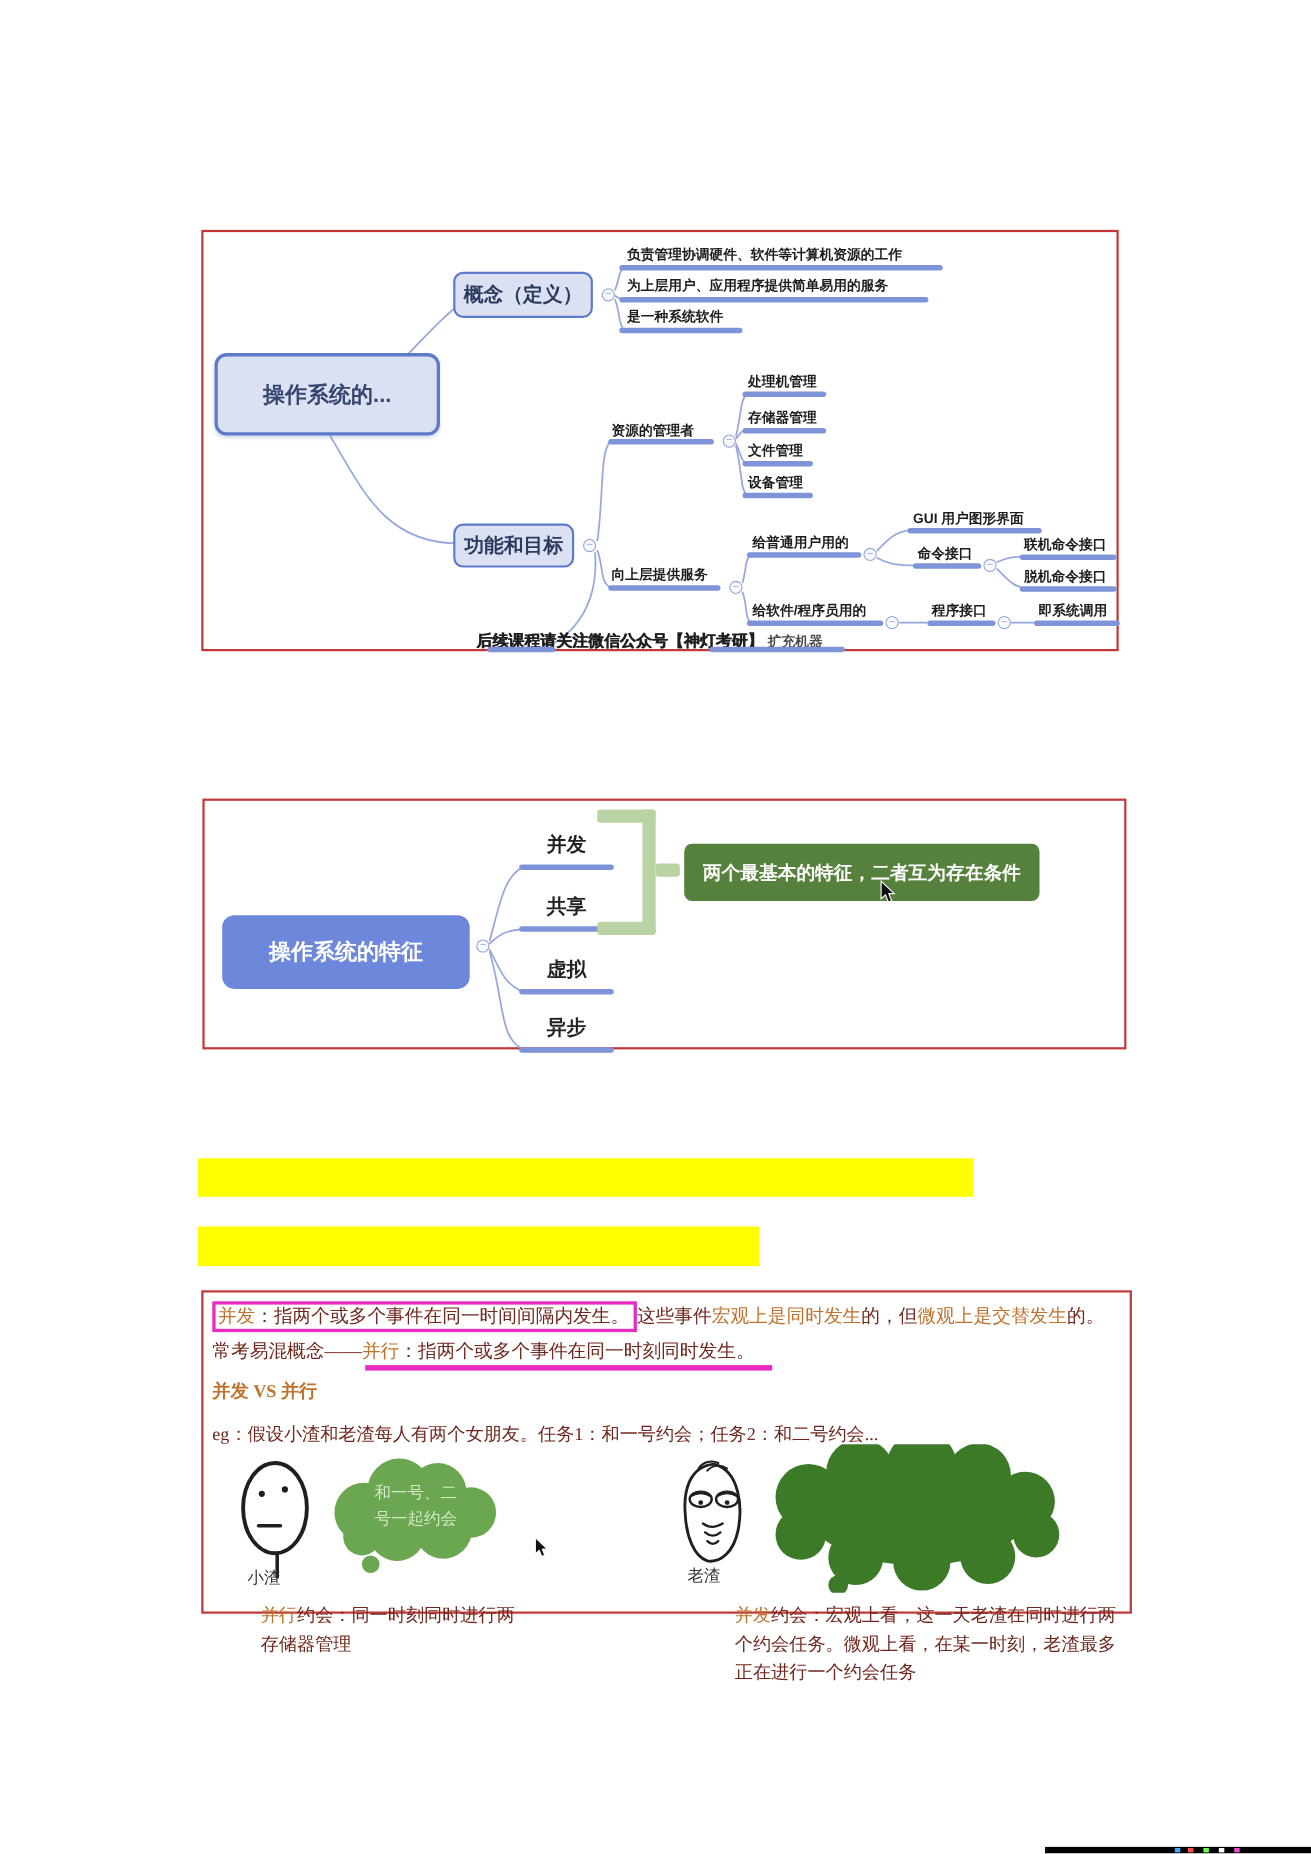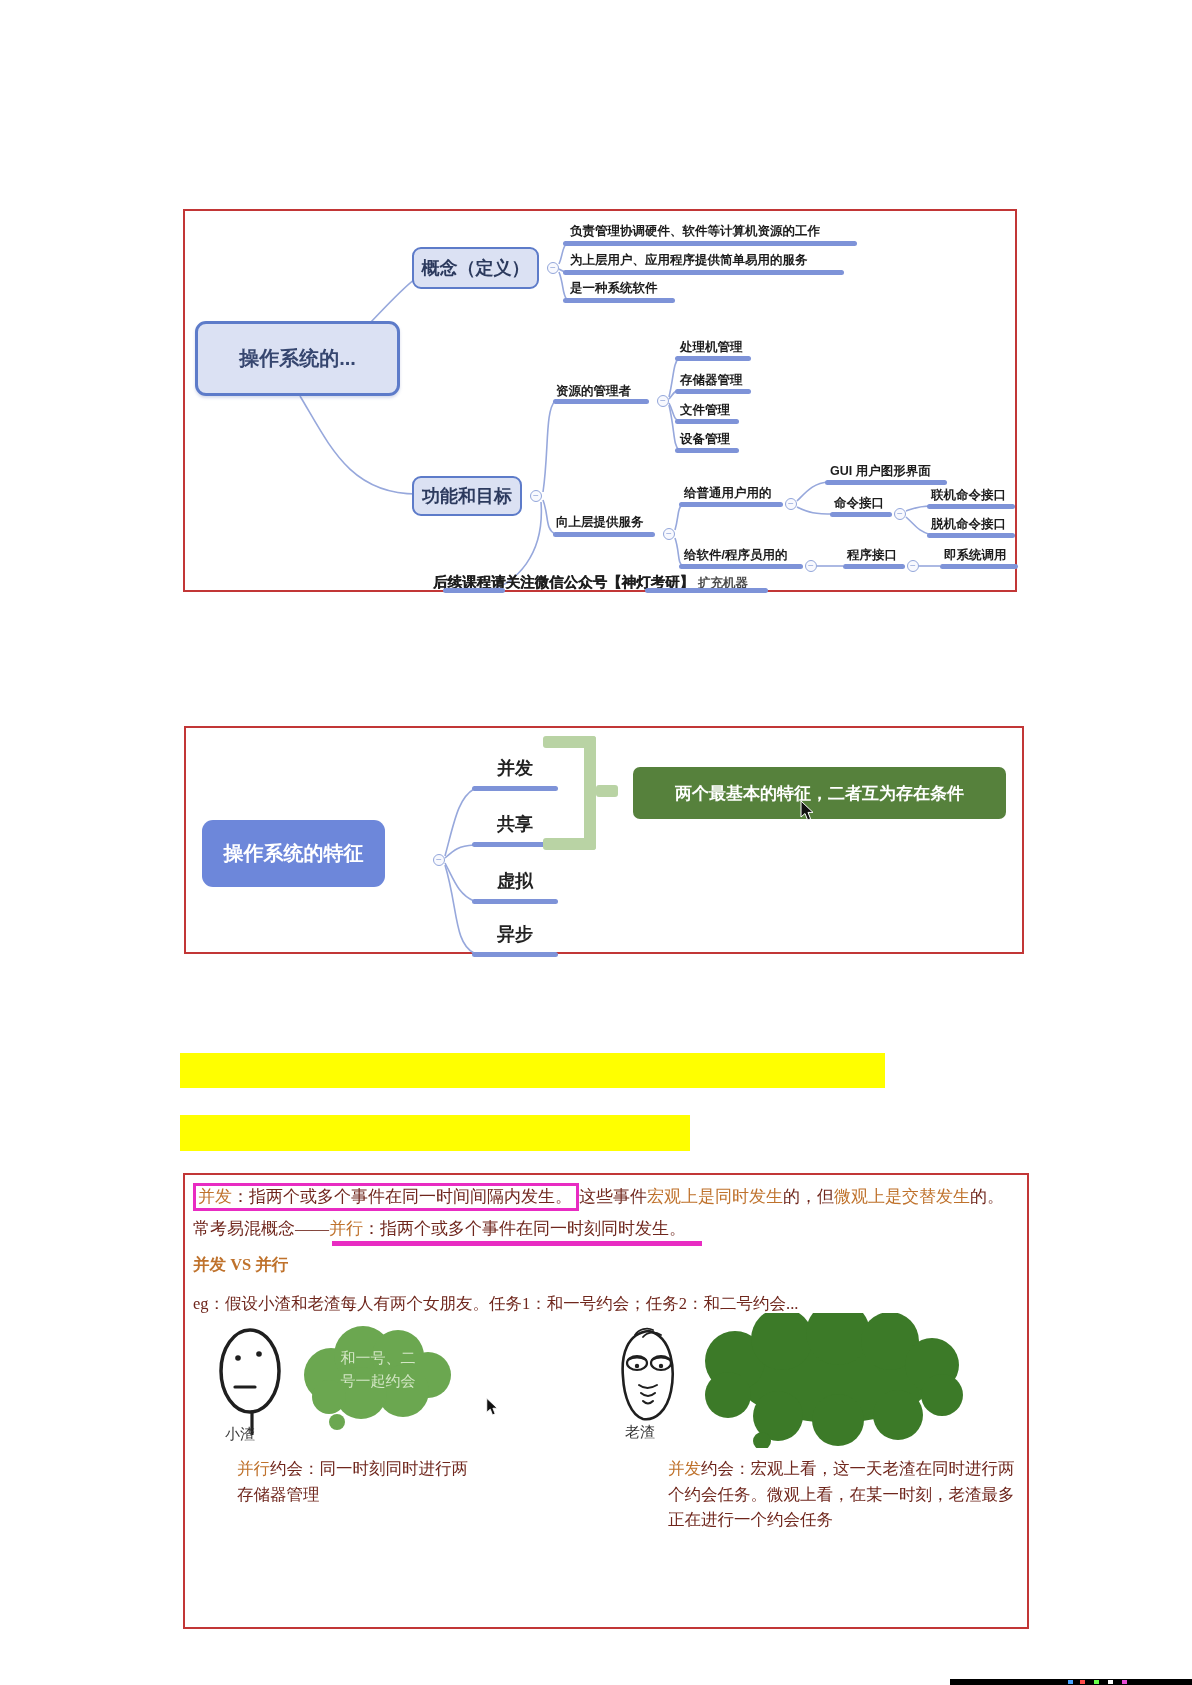--- a/index.html
+++ b/index.html
@@ -145,48 +145,48 @@
   </div>
 
   <div class="rbox" style="left:184px;top:726px;width:840px;height:228px;">
     <svg class="layer" width="840" height="228" viewBox="0 0 840 228">
       <path class="conn" d="M 259 128 C 268 95 272 70 288 61"></path>
       <path class="conn" d="M 259 130 C 268 122 272 118 288 117"></path>
       <path class="conn" d="M 259 135 C 268 152 272 166 288 173"></path>
       <path class="conn" d="M 259 137 C 272 180 268 215 288 225"></path>
     </svg>
 
-    <div class="solidroot" style="left:16px;top:92px;width:183px;height:67px;">操作系统的特征</div>
+    <div class="solidroot" style="left:16px;top:104px;width:225px;height:67px;">操作系统的特征</div>
     <div class="minus" style="left:247px;top:126px;">−</div>
 
     <div class="branch2-label" style="left:286px;top:28px;">并发</div>
     <div class="bar" style="left:286px;top:58px;width:86px;"></div>
     <div class="branch2-label" style="left:286px;top:84px;">共享</div>
     <div class="bar" style="left:286px;top:114px;width:86px;"></div>
     <div class="branch2-label" style="left:286px;top:141px;">虚拟</div>
     <div class="bar" style="left:286px;top:171px;width:86px;"></div>
     <div class="branch2-label" style="left:286px;top:194px;">异步</div>
     <div class="bar" style="left:286px;top:224px;width:86px;"></div>
 
     <div class="brk" style="left:357px;top:8px;width:53px;height:12px;"></div>
     <div class="brk" style="left:398px;top:8px;width:12px;height:114px;"></div>
     <div class="brk" style="left:357px;top:110px;width:53px;height:12px;"></div>
     <div class="brk" style="left:410px;top:57px;width:22px;height:12px;"></div>
 
-    <div class="notebox" style="left:447px;top:39px;width:373px;height:52px;">两个最基本的特征，二者互为存在条件</div>
+    <div class="notebox" style="left:436px;top:39px;width:323px;height:52px;">两个最基本的特征，二者互为存在条件</div>
 
     <svg class="abs" style="left:613px;top:72px;" width="16" height="22" viewBox="0 0 16 22">
       <path d="M2 1 L2 17 L6 13.5 L8.6 20 L11.6 18.8 L9 12.4 L14 12.4 Z" fill="#111" stroke="#fff" stroke-width="1"></path>
     </svg>
   </div>
 
   <div class="ybar" style="left:180px;top:1053px;width:705px;height:35px;"></div>
   <div class="ybar" style="left:180px;top:1115px;width:510px;height:36px;"></div>
 
-  <div class="rbox" style="left:183px;top:1173px;width:846px;height:456px;padding-left:10px;">
+  <div class="rbox" style="left:183px;top:1173px;width:846px;height:294px;padding-left:10px;">
 
     <div class="abs serif" style="left:8px;top:10px;font-size:17px;white-space:nowrap;">
       <span class="mbox"><span class="orange">并发</span><span>：指两个或多个事件在同一时间间隔内发生。</span></span><span>这些事件</span><span class="orange">宏观上是同时发生</span><span>的，但</span><span class="orange">微观上是交替发生</span><span>的。</span>
     </div>
 
     <div class="abs serif" style="left:8px;top:42px;font-size:17px;white-space:nowrap;">
       <span>常考易混概念——</span><span class="orange">并行</span><span>：指两个或多个事件在同一时刻同时发生。</span>
     </div>
     <div class="mline" style="left:147px;top:66px;width:370px;"></div>
 

